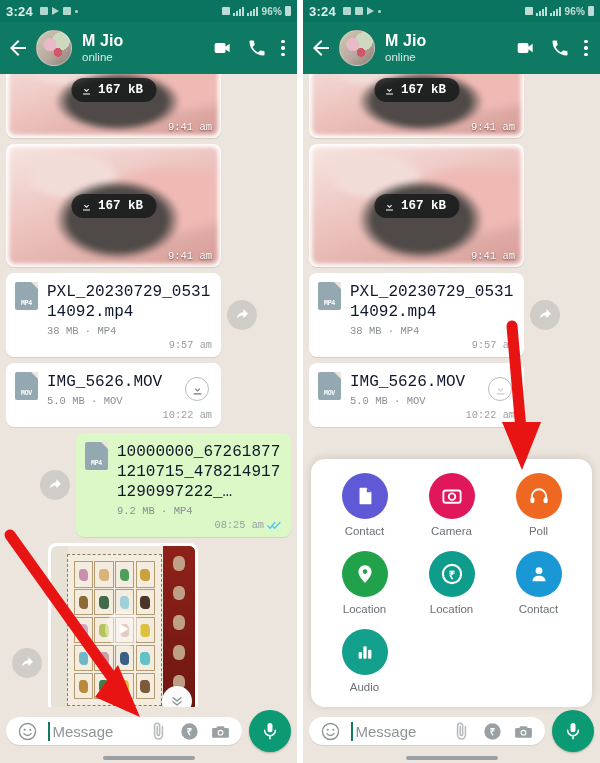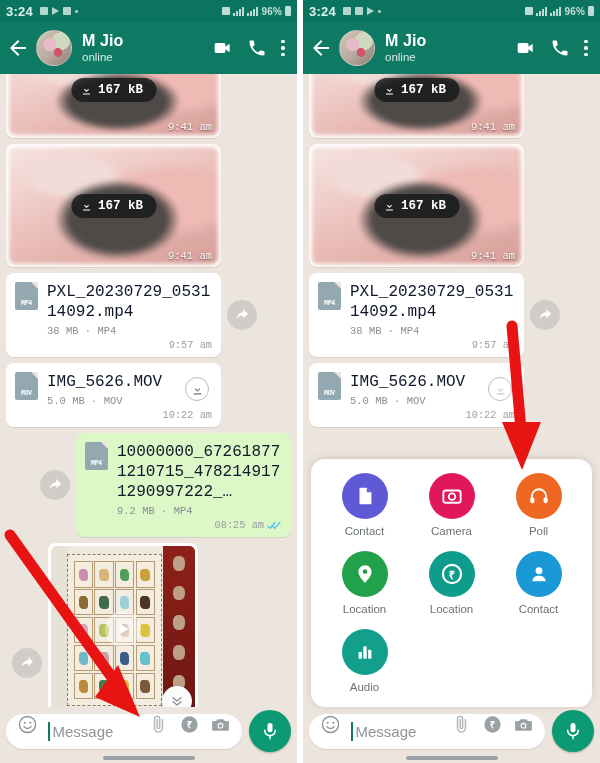--- a/index.html
+++ b/index.html
@@ -163,22 +163,22 @@
     width:30px;height:30px;border-radius:50%;background:#fbfbfb;
     box-shadow:0 1px 3px rgba(0,0,0,.25);display:flex;align-items:center;justify-content:center;
   }
 
   
   .inputbar{
     position:absolute; bottom:0; left:0; width:100%; height:56px;
     background:#ece5dd; display:flex; align-items:center; padding:0 6px 8px 6px; gap:7px;
   }
   .inputpill{
-    flex:1; height:35px; background:#fff; border-radius:22px;
-    display:flex; padding:0 11px; gap:10px;
+    flex:1; height:28px; background:#fff; border-radius:22px;
+    display:flex; align-items:center; padding:0 11px; gap:10px;
     box-shadow:0 1px 1px rgba(0,0,0,.10);
   }
   .emoji-ico{ width:21px;height:21px;flex:0 0 21px; }
   .msg-wrap{ flex:1; display:flex; align-items:center; }
   .caret{ width:1.5px;height:19px;background:#0f7a63;margin-right:3px; }
   .msg-placeholder{ font-size:15px; color:#8e9396; }
   .pill-ico{ width:21px;height:21px;flex:0 0 21px; }
   .micbtn{
     width:42px;height:42px;flex:0 0 42px;border-radius:50%;background:#0b9a73;
     display:flex;align-items:center;justify-content:center;

